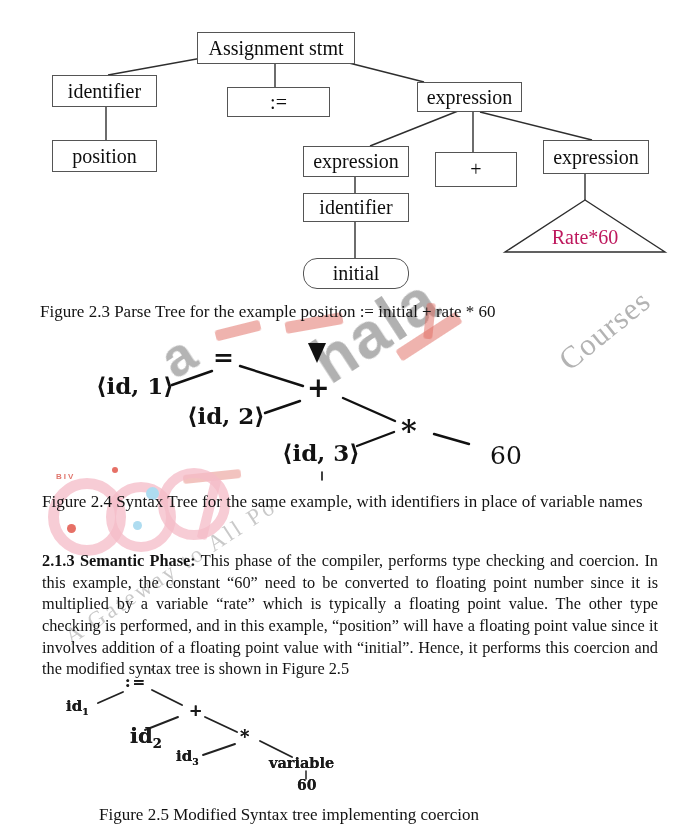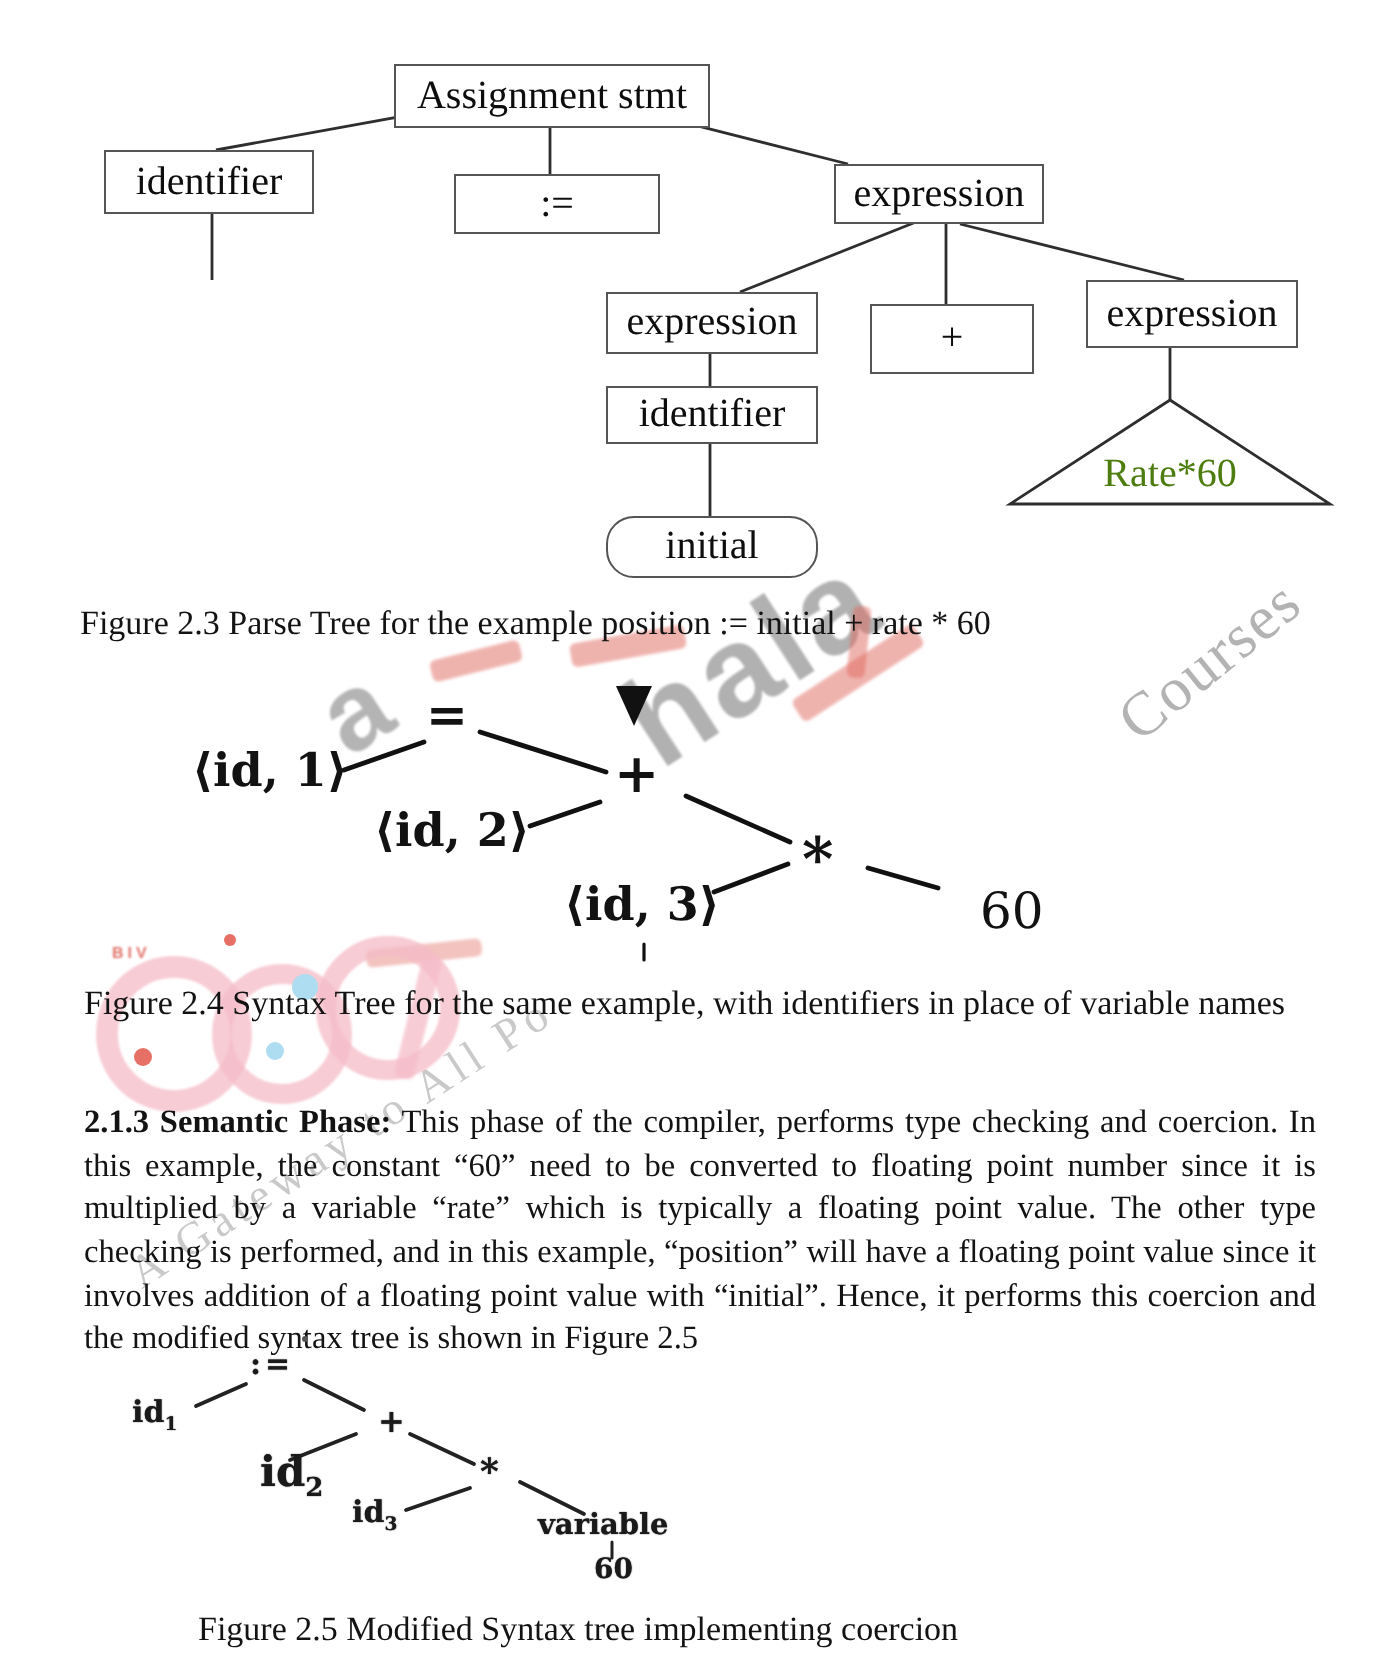--- a/index.html
+++ b/index.html
@@ -20,21 +20,21 @@
   .redbar{position:absolute;background:#e06a60;opacity:.5;border-radius:3px;filter:blur(.7px);}
   .ring{position:absolute;border-radius:50%;border:11px solid #f5bcc8;opacity:.75;filter:blur(.5px);}
   .dot{position:absolute;border-radius:50%;}
   .wm-tiny{left:56px;top:472px;font-size:8px;font-weight:bold;color:#d95348;letter-spacing:2px;
       opacity:.8;filter:blur(.4px);font-family:Liberation Sans, sans-serif;}
   
   .content{position:absolute;inset:0;z-index:1;}
   svg.lines{position:absolute;left:0;top:0;pointer-events:none;}
   .n-box{position:absolute;border:1.3px solid #555;background:#fff;display:flex;
       align-items:center;justify-content:center;font-size:20px;color:#0d0d0d;}
-  .tri-label{position:absolute;text-align:center;font-size:20px;color:#4d7c0f;}
+  .tri-label{position:absolute;text-align:center;font-size:20px;color:#be185d;}
   .caption{position:absolute;font-size:17px;color:#131313;white-space:nowrap;}
   .t24{position:absolute;font-family:"DejaVu Serif",serif;font-weight:bold;color:#121212;white-space:nowrap;}
   .t25{position:absolute;font-family:"DejaVu Serif",serif;font-weight:bold;color:#1a1a1a;
       text-shadow:0 0 .6px #222;white-space:nowrap;}
   .t25 sub{font-size:.62em;}
   .para{position:absolute;left:42px;top:534px;width:616px;font-size:16.3px;line-height:21.6px;
       text-align:justify;color:#131313;}
   .speck{position:absolute;background:#555;border-radius:50%;}
 </style>
 </head>
@@ -100,20 +100,21 @@
         <line x1="235" y1="744" x2="203" y2="755"></line>
         <line x1="260" y1="741" x2="292" y2="757"></line>
         <line x1="306" y1="771" x2="306" y2="779" stroke-width="1.5"></line>
       </g>
     </svg>
 
     <div class="n-box" style="left:197px;top:15px;width:156px;height:30px;margin-top:17px;">Assignment stmt</div>
     <div class="n-box" style="left:52px;top:75px;width:103px;height:30px;">identifier</div>
     <div class="n-box" style="left:227px;top:87px;width:101px;height:28px;">:=</div>
     <div class="n-box" style="left:417px;top:82px;width:103px;height:28px;">expression</div>
+    <div class="n-box" style="left:52px;top:140px;width:103px;height:30px;">position</div>
     <div class="n-box" style="left:303px;top:146px;width:104px;height:29px;">expression</div>
     <div class="n-box" style="left:435px;top:152px;width:80px;height:33px;">+</div>
     <div class="n-box" style="left:543px;top:140px;width:104px;height:32px;">expression</div>
     <div class="n-box" style="left:303px;top:193px;width:104px;height:27px;">identifier</div>
     <div class="n-box" style="left:303px;top:258px;width:104px;height:29px;border-radius:14px;">initial</div>
     <div class="tri-label" style="left:520px;top:226px;width:130px;">Rate*60</div>
     <div class="caption" style="left:40px;top:302px;">Figure 2.3 Parse Tree for the example position := initial + rate * 60</div>
 
     <span class="t24" style="left:213px;top:343px;font-size:25px;">=</span>
     <span class="t24" style="left:96px;top:372px;font-size:23px;">⟨id, 1⟩</span>

